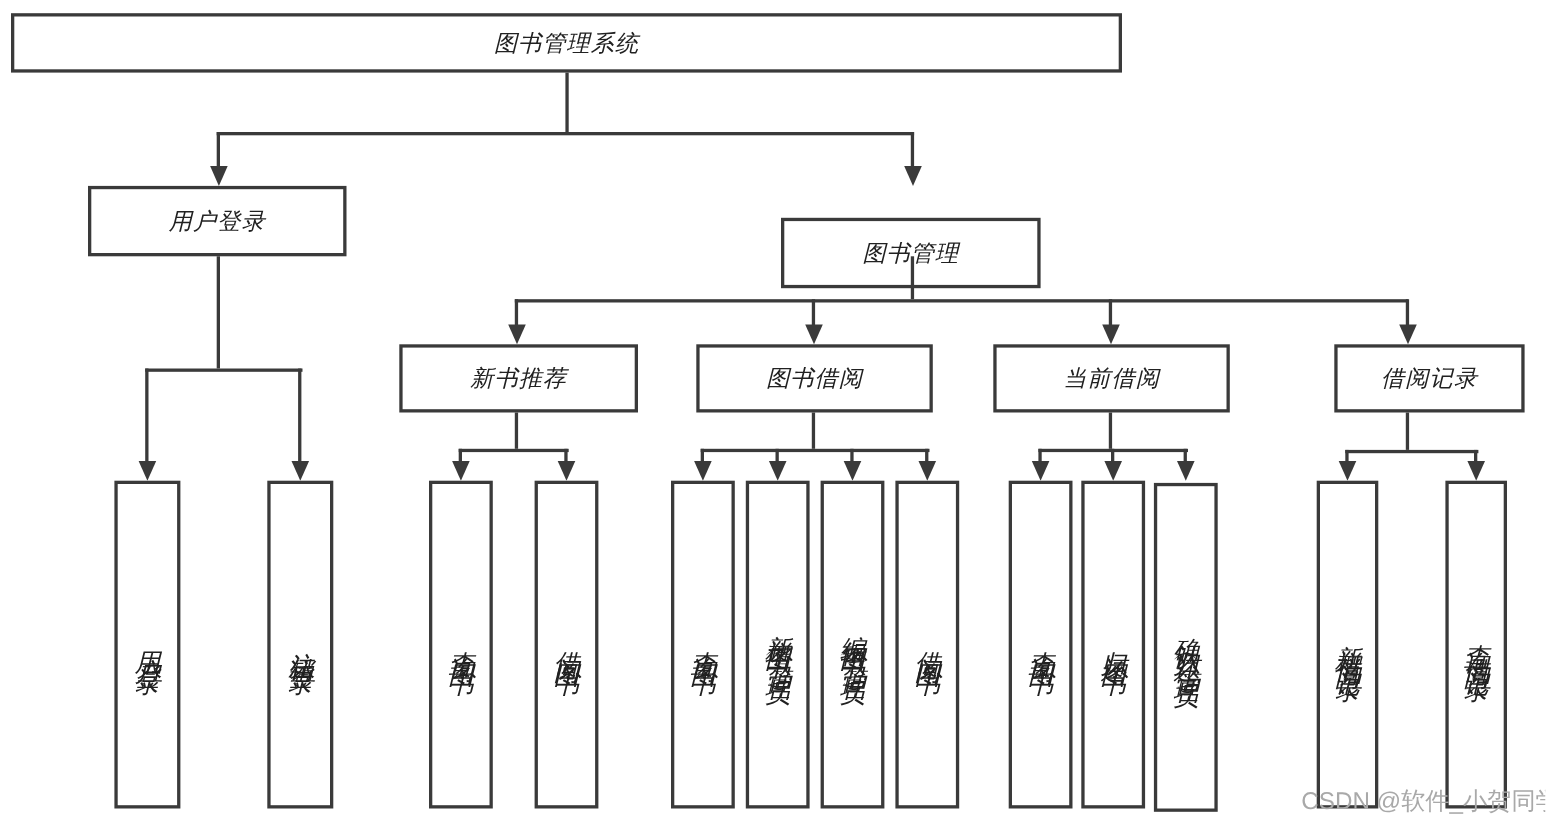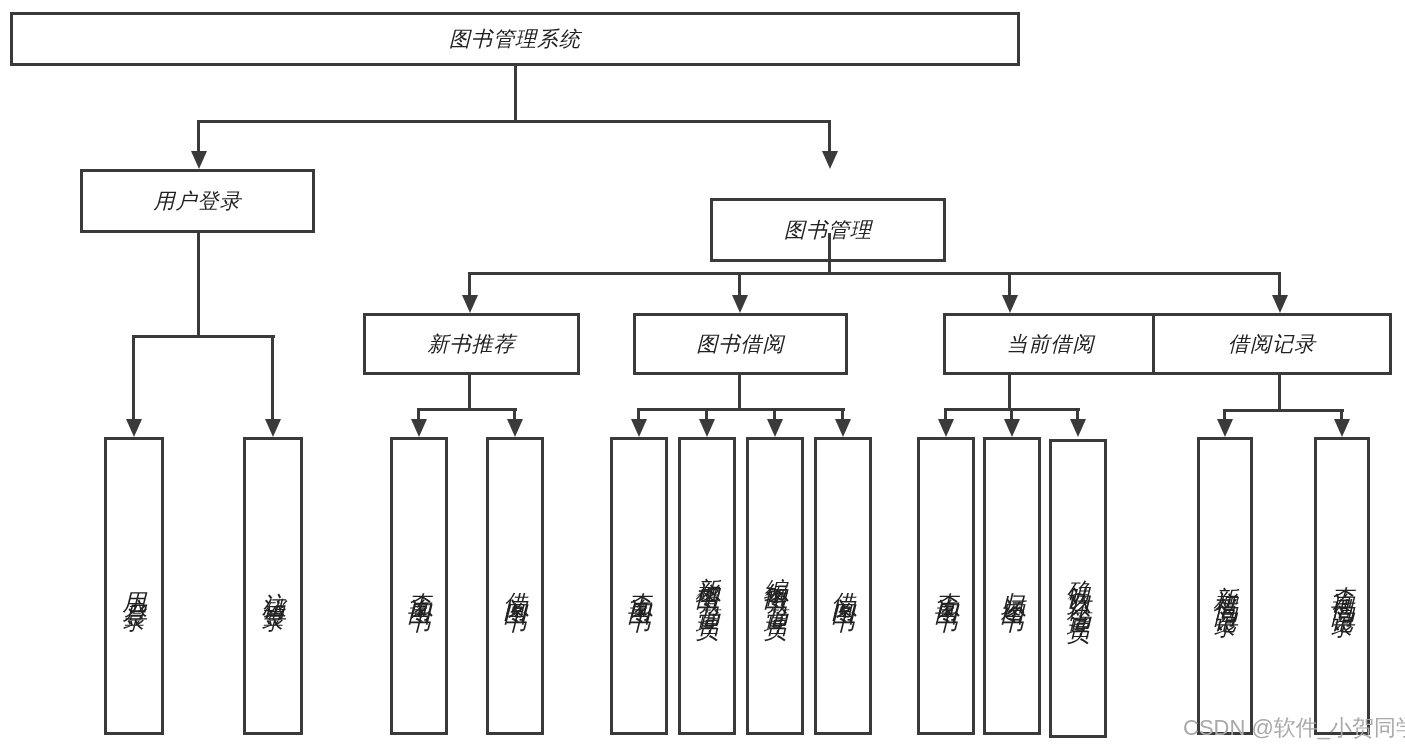--- a/index.html
+++ b/index.html
@@ -99,24 +99,24 @@
   <div class="arr" style="left:1002px; top:295px;"></div>
   <div class="v" style="left:1278px; top:272px; height:25px;"></div>
   <div class="arr" style="left:1272px; top:295px;"></div>
 
   <div class="box" style="left:363px; top:313px; width:217px; height:62px;">
     <span class="hlabel">新书推荐</span>
   </div>
   <div class="box" style="left:633px; top:313px; width:215px; height:62px;">
     <span class="hlabel">图书借阅</span>
   </div>
-  <div class="box" style="left:903px; top:313px; width:215px; height:62px;margin-left:40px;">
+  <div class="box" style="left:903px; top:313px; width:215px; height:62px;">
     <span class="hlabel">当前借阅</span>
   </div>
-  <div class="box" style="left:1152px; top:313px; width:240px; height:62px;">
+  <div class="box" style="left:1213px; top:313px; width:173px; height:62px;">
     <span class="hlabel">借阅记录</span>
   </div>
 
   <div class="v" style="left:468px; top:375px; height:33px;"></div>
   <div class="h" style="left:417px; top:408px; width:100px;"></div>
   <div class="v" style="left:417px; top:408px; height:13px;"></div>
   <div class="arr" style="left:411px; top:419px;"></div>
   <div class="v" style="left:513px; top:408px; height:13px;"></div>
   <div class="arr" style="left:507px; top:419px;"></div>
 

